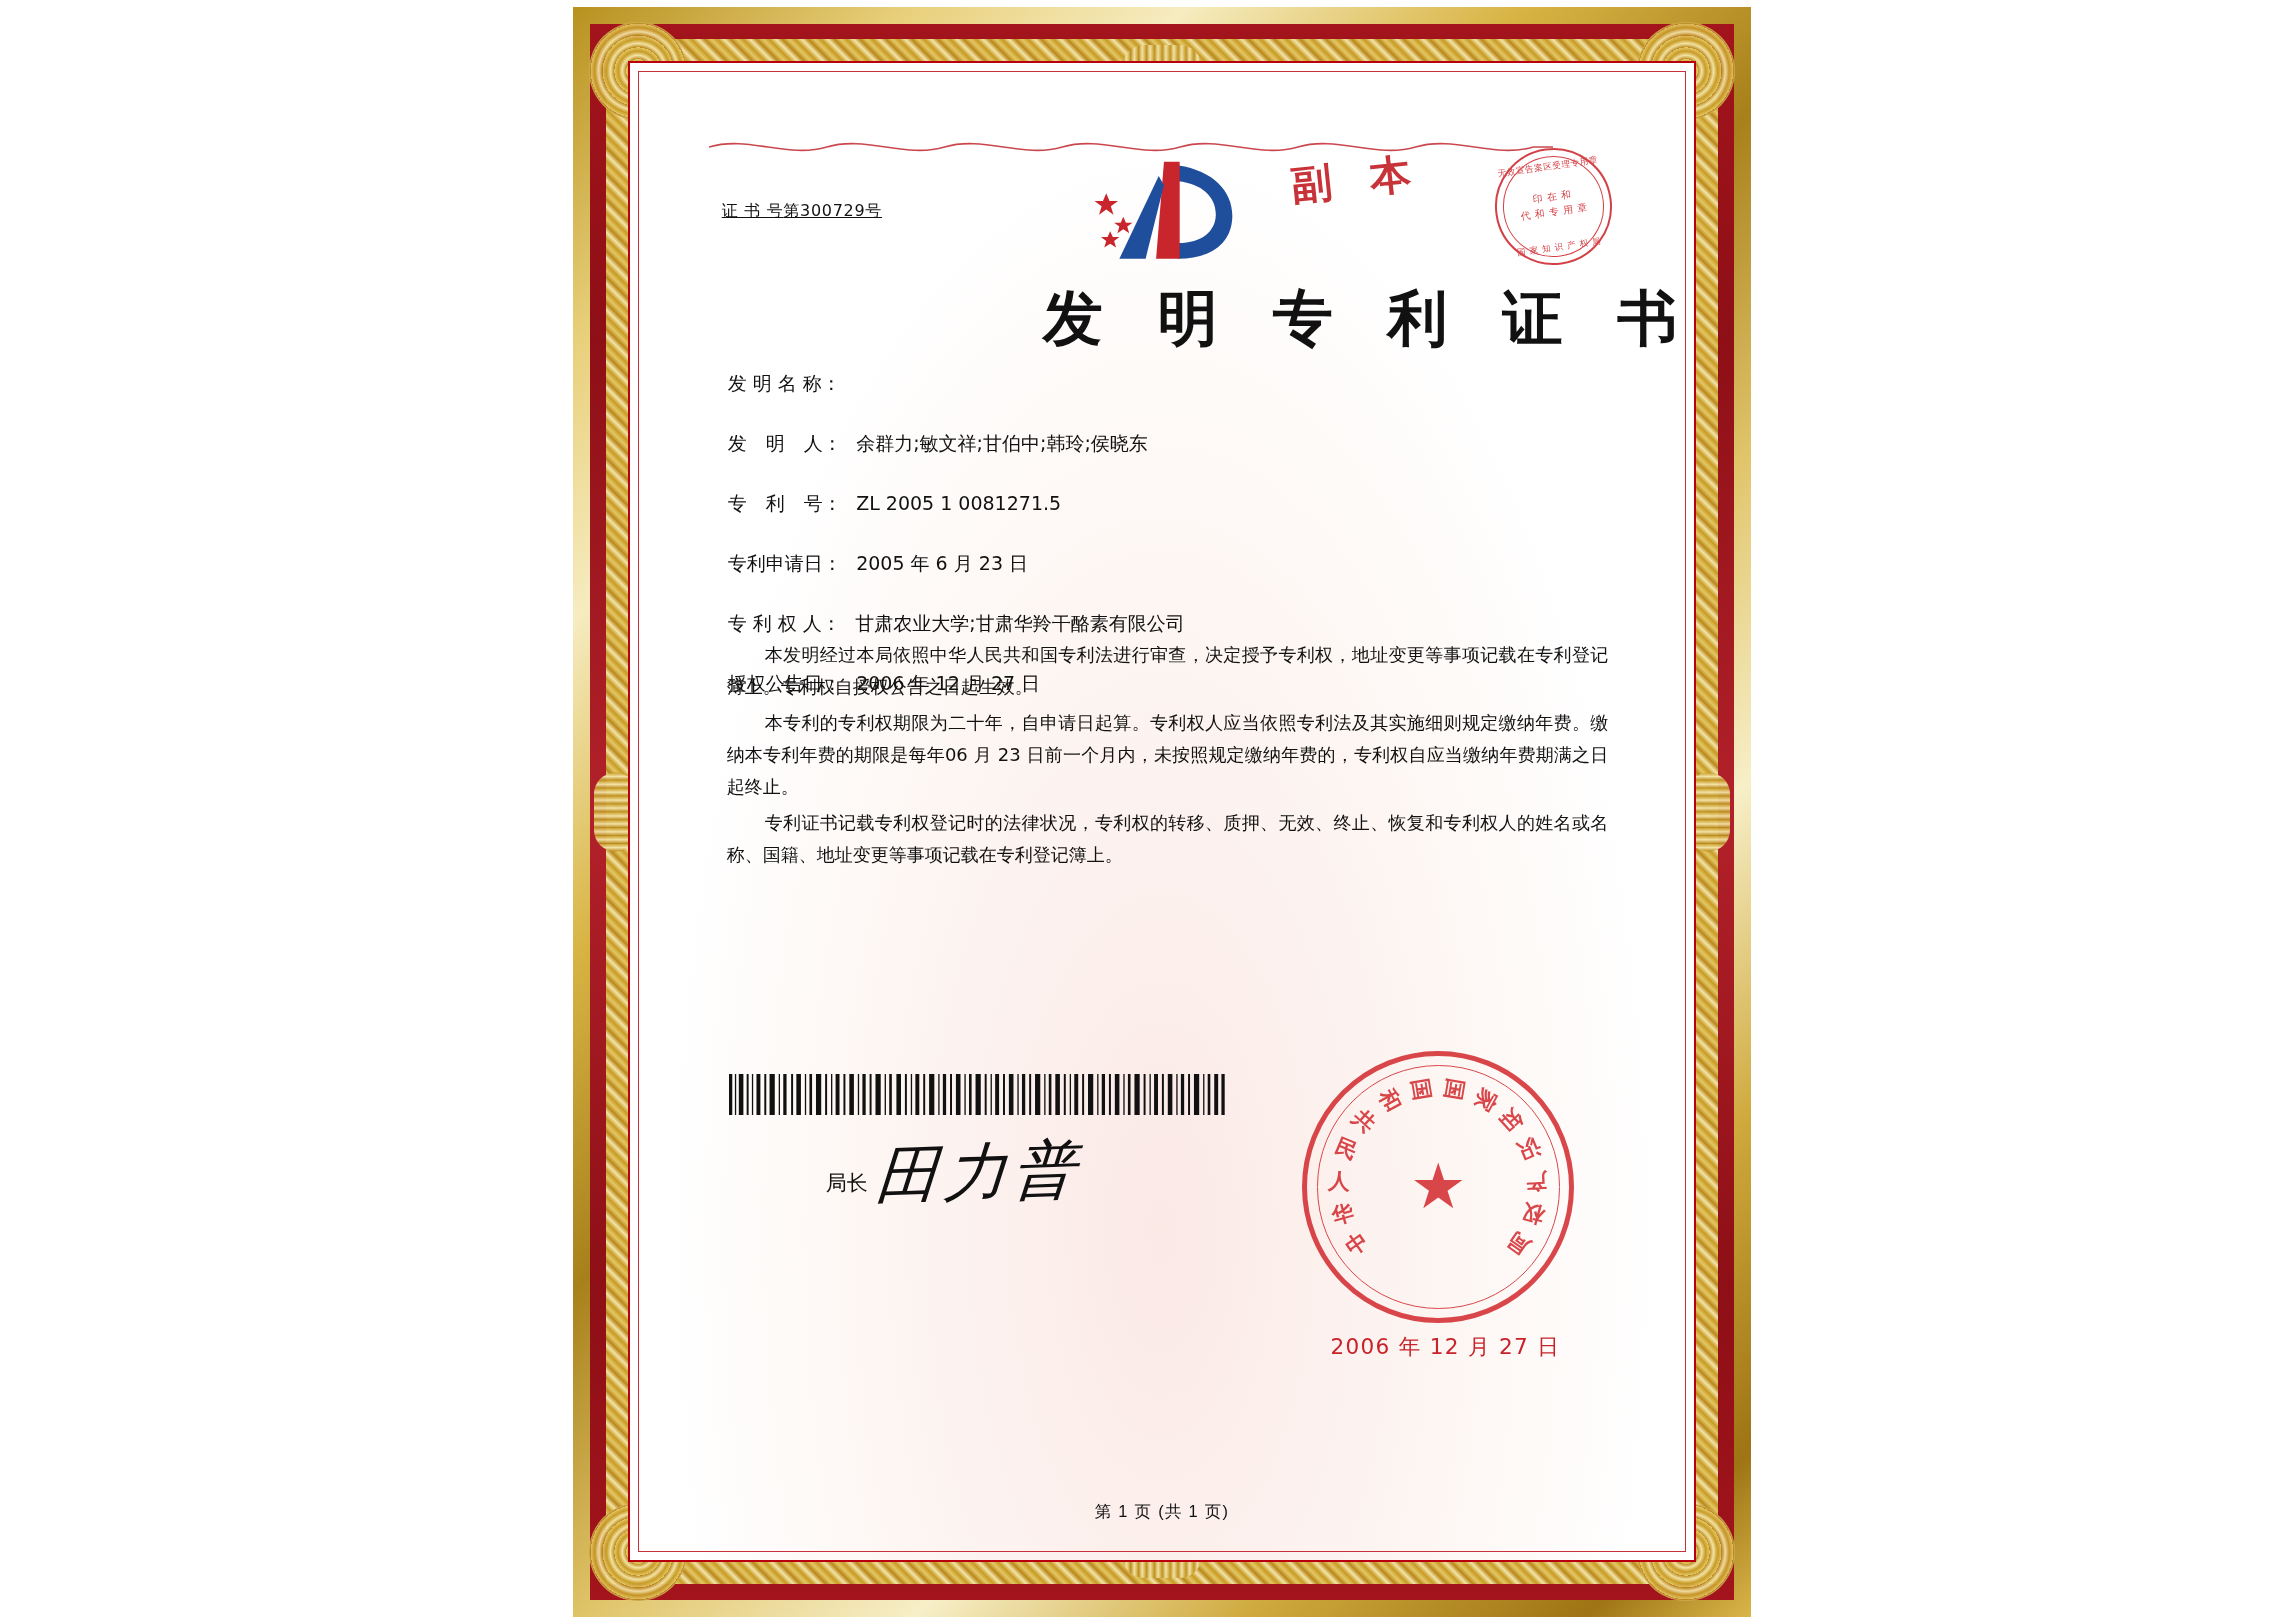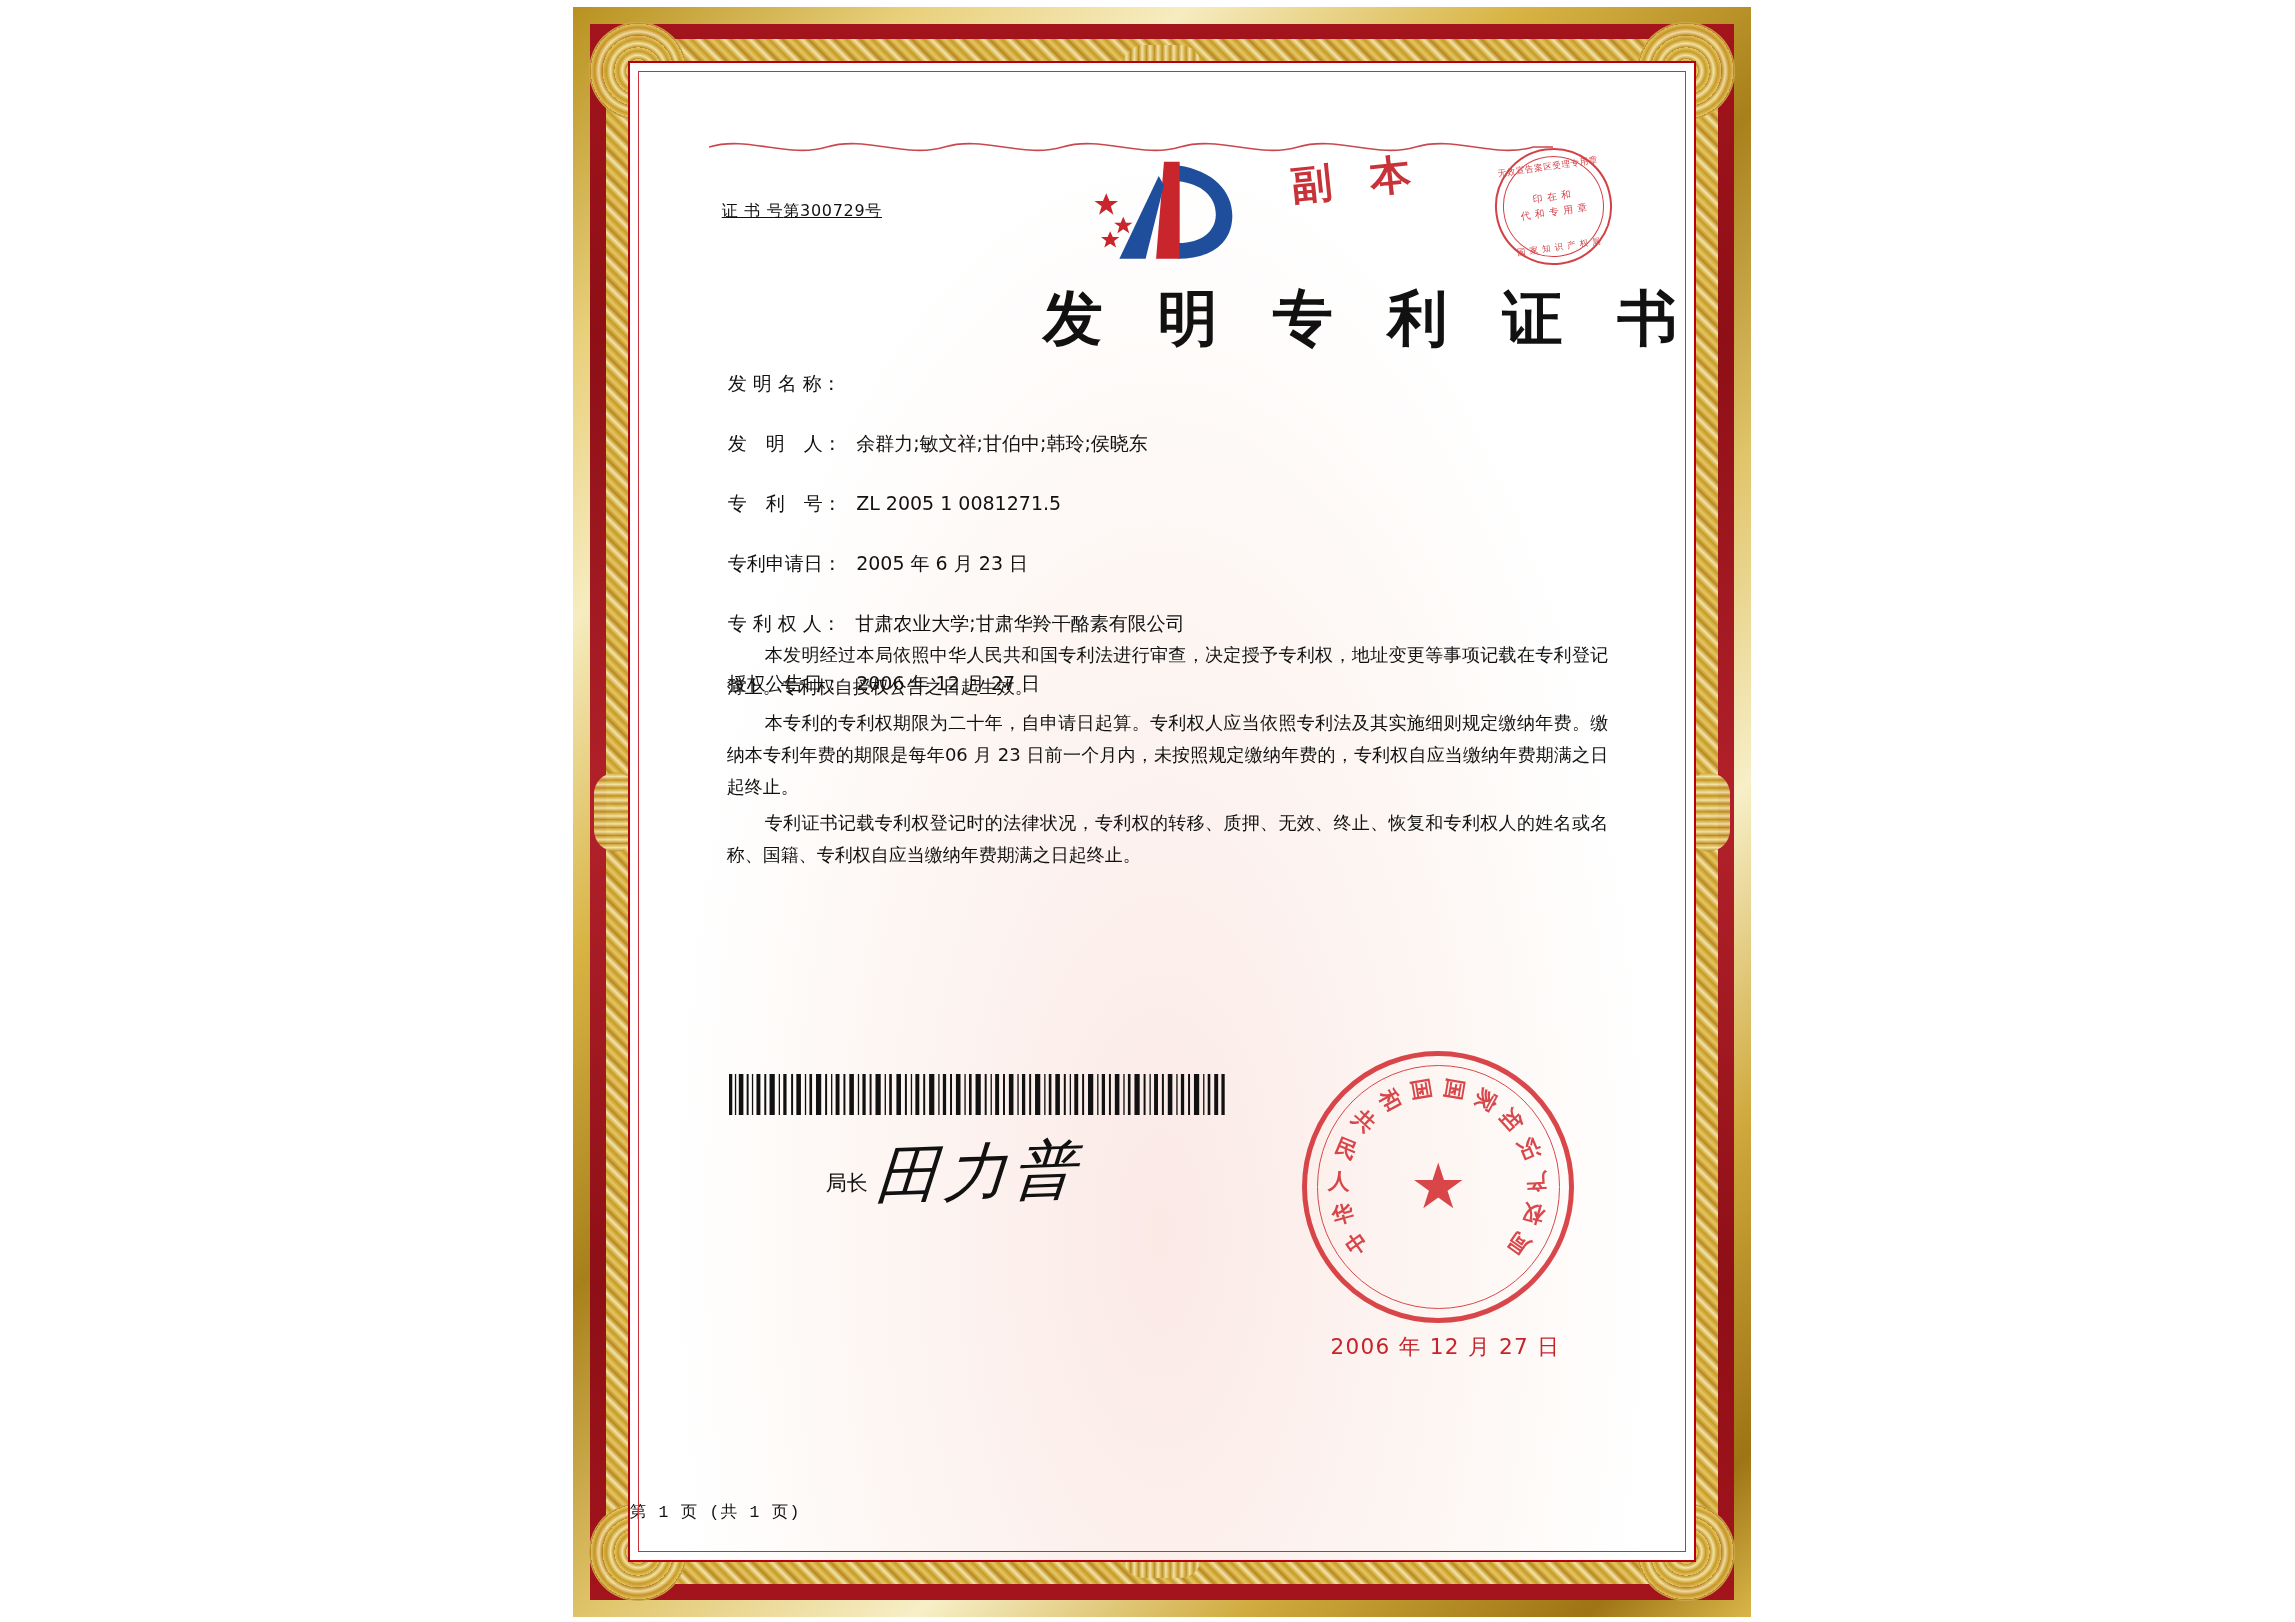--- a/index.html
+++ b/index.html
@@ -339,24 +339,24 @@
     color: #c7232a;
     font-family: "DejaVu Sans", sans-serif;
     letter-spacing: 1.3px;
   }
 
   
   #page-footer {
     position: absolute;
     left: 0; right: 0;
     bottom: 37px;
-    text-align: left;
+    text-align: center;
     font-size: 16.4px;
     color: #111;
-    font-family: Liberation Mono, monospace;
+    font-family: Liberation Sans, sans-serif;
     letter-spacing: 1.3px;
   }
 </style>
 </head>
 <body>
 
 <div id="page">
 
   <div id="certificate">
     <div id="red-band">
@@ -432,21 +432,21 @@
               </div>
               <div class="field-row">
                 <span class="field-label">授权公告日：</span>
                 <span class="field-value">2006 年 12 月 27 日</span>
               </div>
             </div>
 
             <div id="body-text">
               <p>本发明经过本局依照中华人民共和国专利法进行审查，决定授予专利权，地址变更等事项记载在专利登记簿上。专利权自授权公告之日起生效。</p>
               <p>本专利的专利权期限为二十年，自申请日起算。专利权人应当依照专利法及其实施细则规定缴纳年费。缴纳本专利年费的期限是每年06 月 23 日前一个月内，未按照规定缴纳年费的，专利权自应当缴纳年费期满之日起终止。</p>
-              <p>专利证书记载专利权登记时的法律状况，专利权的转移、质押、无效、终止、恢复和专利权人的姓名或名称、国籍、专利权自应当缴纳年费期满之日起终止。</p>
+              <p>专利证书记载专利权登记时的法律状况，专利权的转移、质押、无效、终止、恢复和专利权人的姓名或名称、国籍、地址变更等事项记载在专利登记簿上。</p>
             </div>
 
             <svg id="barcode" viewBox="0 0 760 62" preserveAspectRatio="none">
               <g fill="#111">
                 <rect x="0" y="0" width="5" height="62"></rect>
                 <rect x="9" y="0" width="2" height="62"></rect>
                 <rect x="15" y="0" width="7" height="62"></rect>
                 <rect x="27" y="0" width="3" height="62"></rect>
                 <rect x="35" y="0" width="2" height="62"></rect>
                 <rect x="42" y="0" width="6" height="62"></rect>

